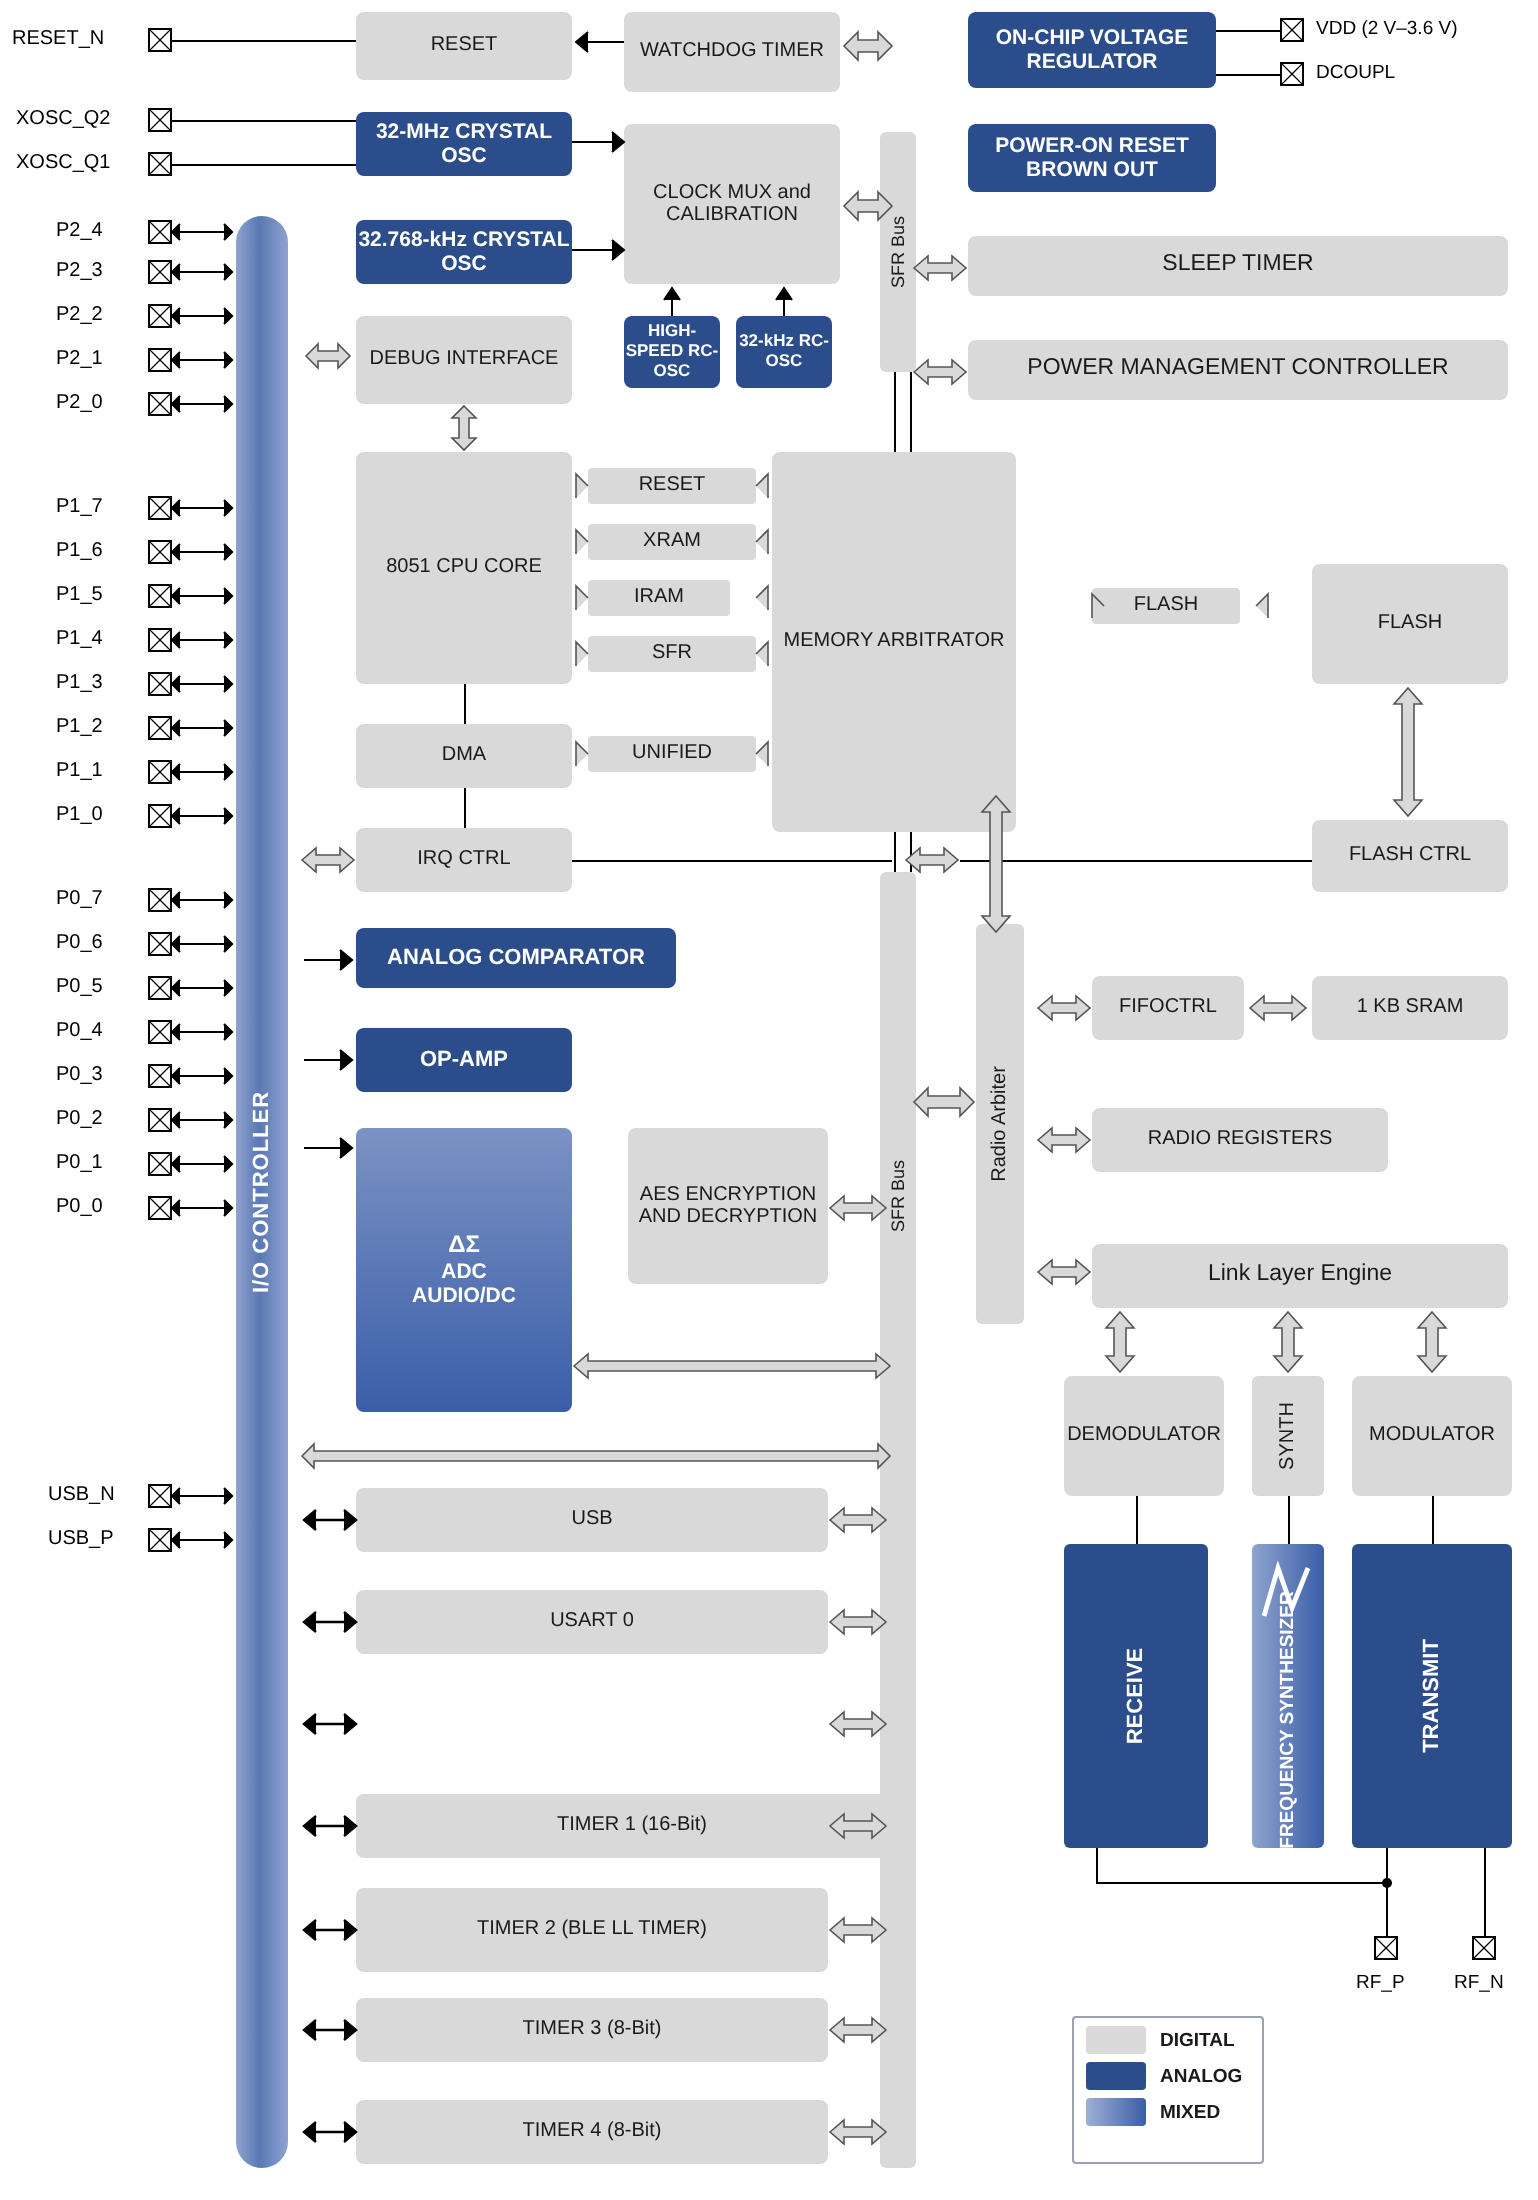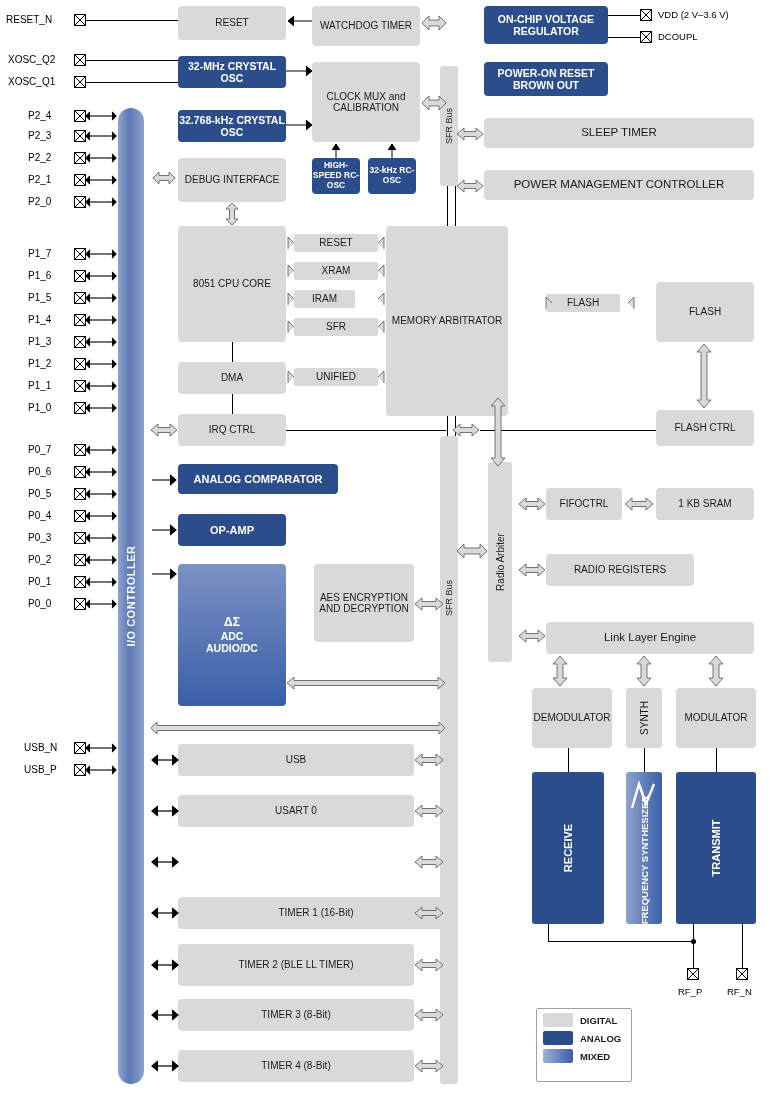--- a/index.html
+++ b/index.html
@@ -258,21 +258,21 @@
   </svg>
   <svg style="position:absolute;left:222px;top:202px;width:20px;height:24px;">
     <polygon points="10,1 16,7 12.5,7 12.5,17 16,17 10,23 4,17 7.5,17 7.5,7 4,7" fill="#d9d9d9" stroke="#555" stroke-width="0.8"></polygon>
   </svg>
 
   <div class="blk digital" style="left:178px;top:226px;width:108px;height:116px;">8051 CPU CORE</div>
   <div class="blk digital" style="left:386px;top:226px;width:122px;height:190px;">MEMORY ARBITRATOR</div>
 
   <div class="blk digital" style="left:294px;top:234px;width:84px;height:18px;border-radius:2px;font-size:10px;">RESET</div>
   <div class="blk digital" style="left:294px;top:262px;width:84px;height:18px;border-radius:2px;font-size:10px;">XRAM</div>
-  <div class="blk digital" style="left:294px;top:290px;width:61px;height:18px;border-radius:2px;font-size:10px;">IRAM</div>
+  <div class="blk digital" style="left:294px;top:290px;width:71px;height:18px;border-radius:2px;font-size:10px;">IRAM</div>
   <div class="blk digital" style="left:294px;top:318px;width:84px;height:18px;border-radius:2px;font-size:10px;">SFR</div>
   <svg style="position:absolute;left:286px;top:230px;width:100px;height:116px;">
     <g stroke="#555" stroke-width="0.8" fill="none">
       <polyline points="8,13 2,7 2,19" fill="#d9d9d9"></polyline>
         <polyline points="92,13 98,7 98,19" fill="#d9d9d9"></polyline>
       <polyline points="8,41 2,35 2,47" fill="#d9d9d9"></polyline>
         <polyline points="92,41 98,35 98,47" fill="#d9d9d9"></polyline>
       <polyline points="8,69 2,63 2,75" fill="#d9d9d9"></polyline>
         <polyline points="92,69 98,63 98,75" fill="#d9d9d9"></polyline>
       <polyline points="8,97 2,91 2,103" fill="#d9d9d9"></polyline>

